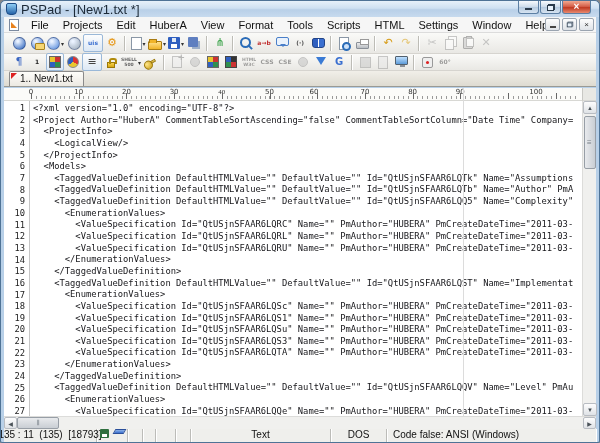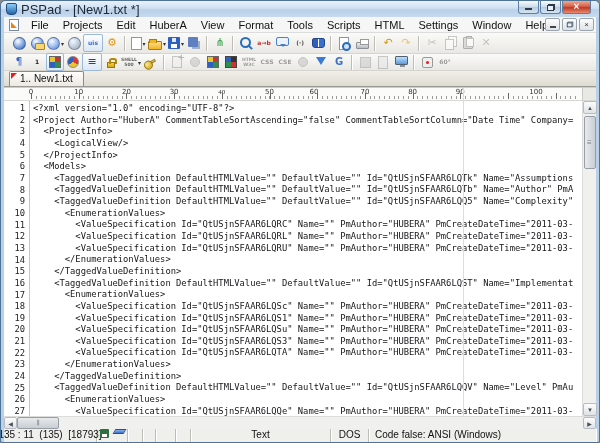--- a/index.html
+++ b/index.html
@@ -458,21 +458,21 @@
       <span class="st-disk"></span>
       <span class="st-pen"></span>
     </span>
     <span class="scell" style="width:15px;"></span>
     <span class="scell" style="width:13px;"></span>
     <span class="scell" style="width:20px;"></span>
     <span class="scell" style="width:15px;"></span>
     <span class="scell" style="width:140px;">
       <span>Text</span>
     </span>
-    <span class="scell" style="width:38px;">
+    <span class="scell" style="width:56px;">
       <span>DOS</span>
     </span>
     <span class="scell left" style="flex:1;border-right:none;">
       <span>Code false: ANSI (Windows)</span>
     </span>
   </div>
 
   <div class="frame-bottom"></div>
 </div>
 

